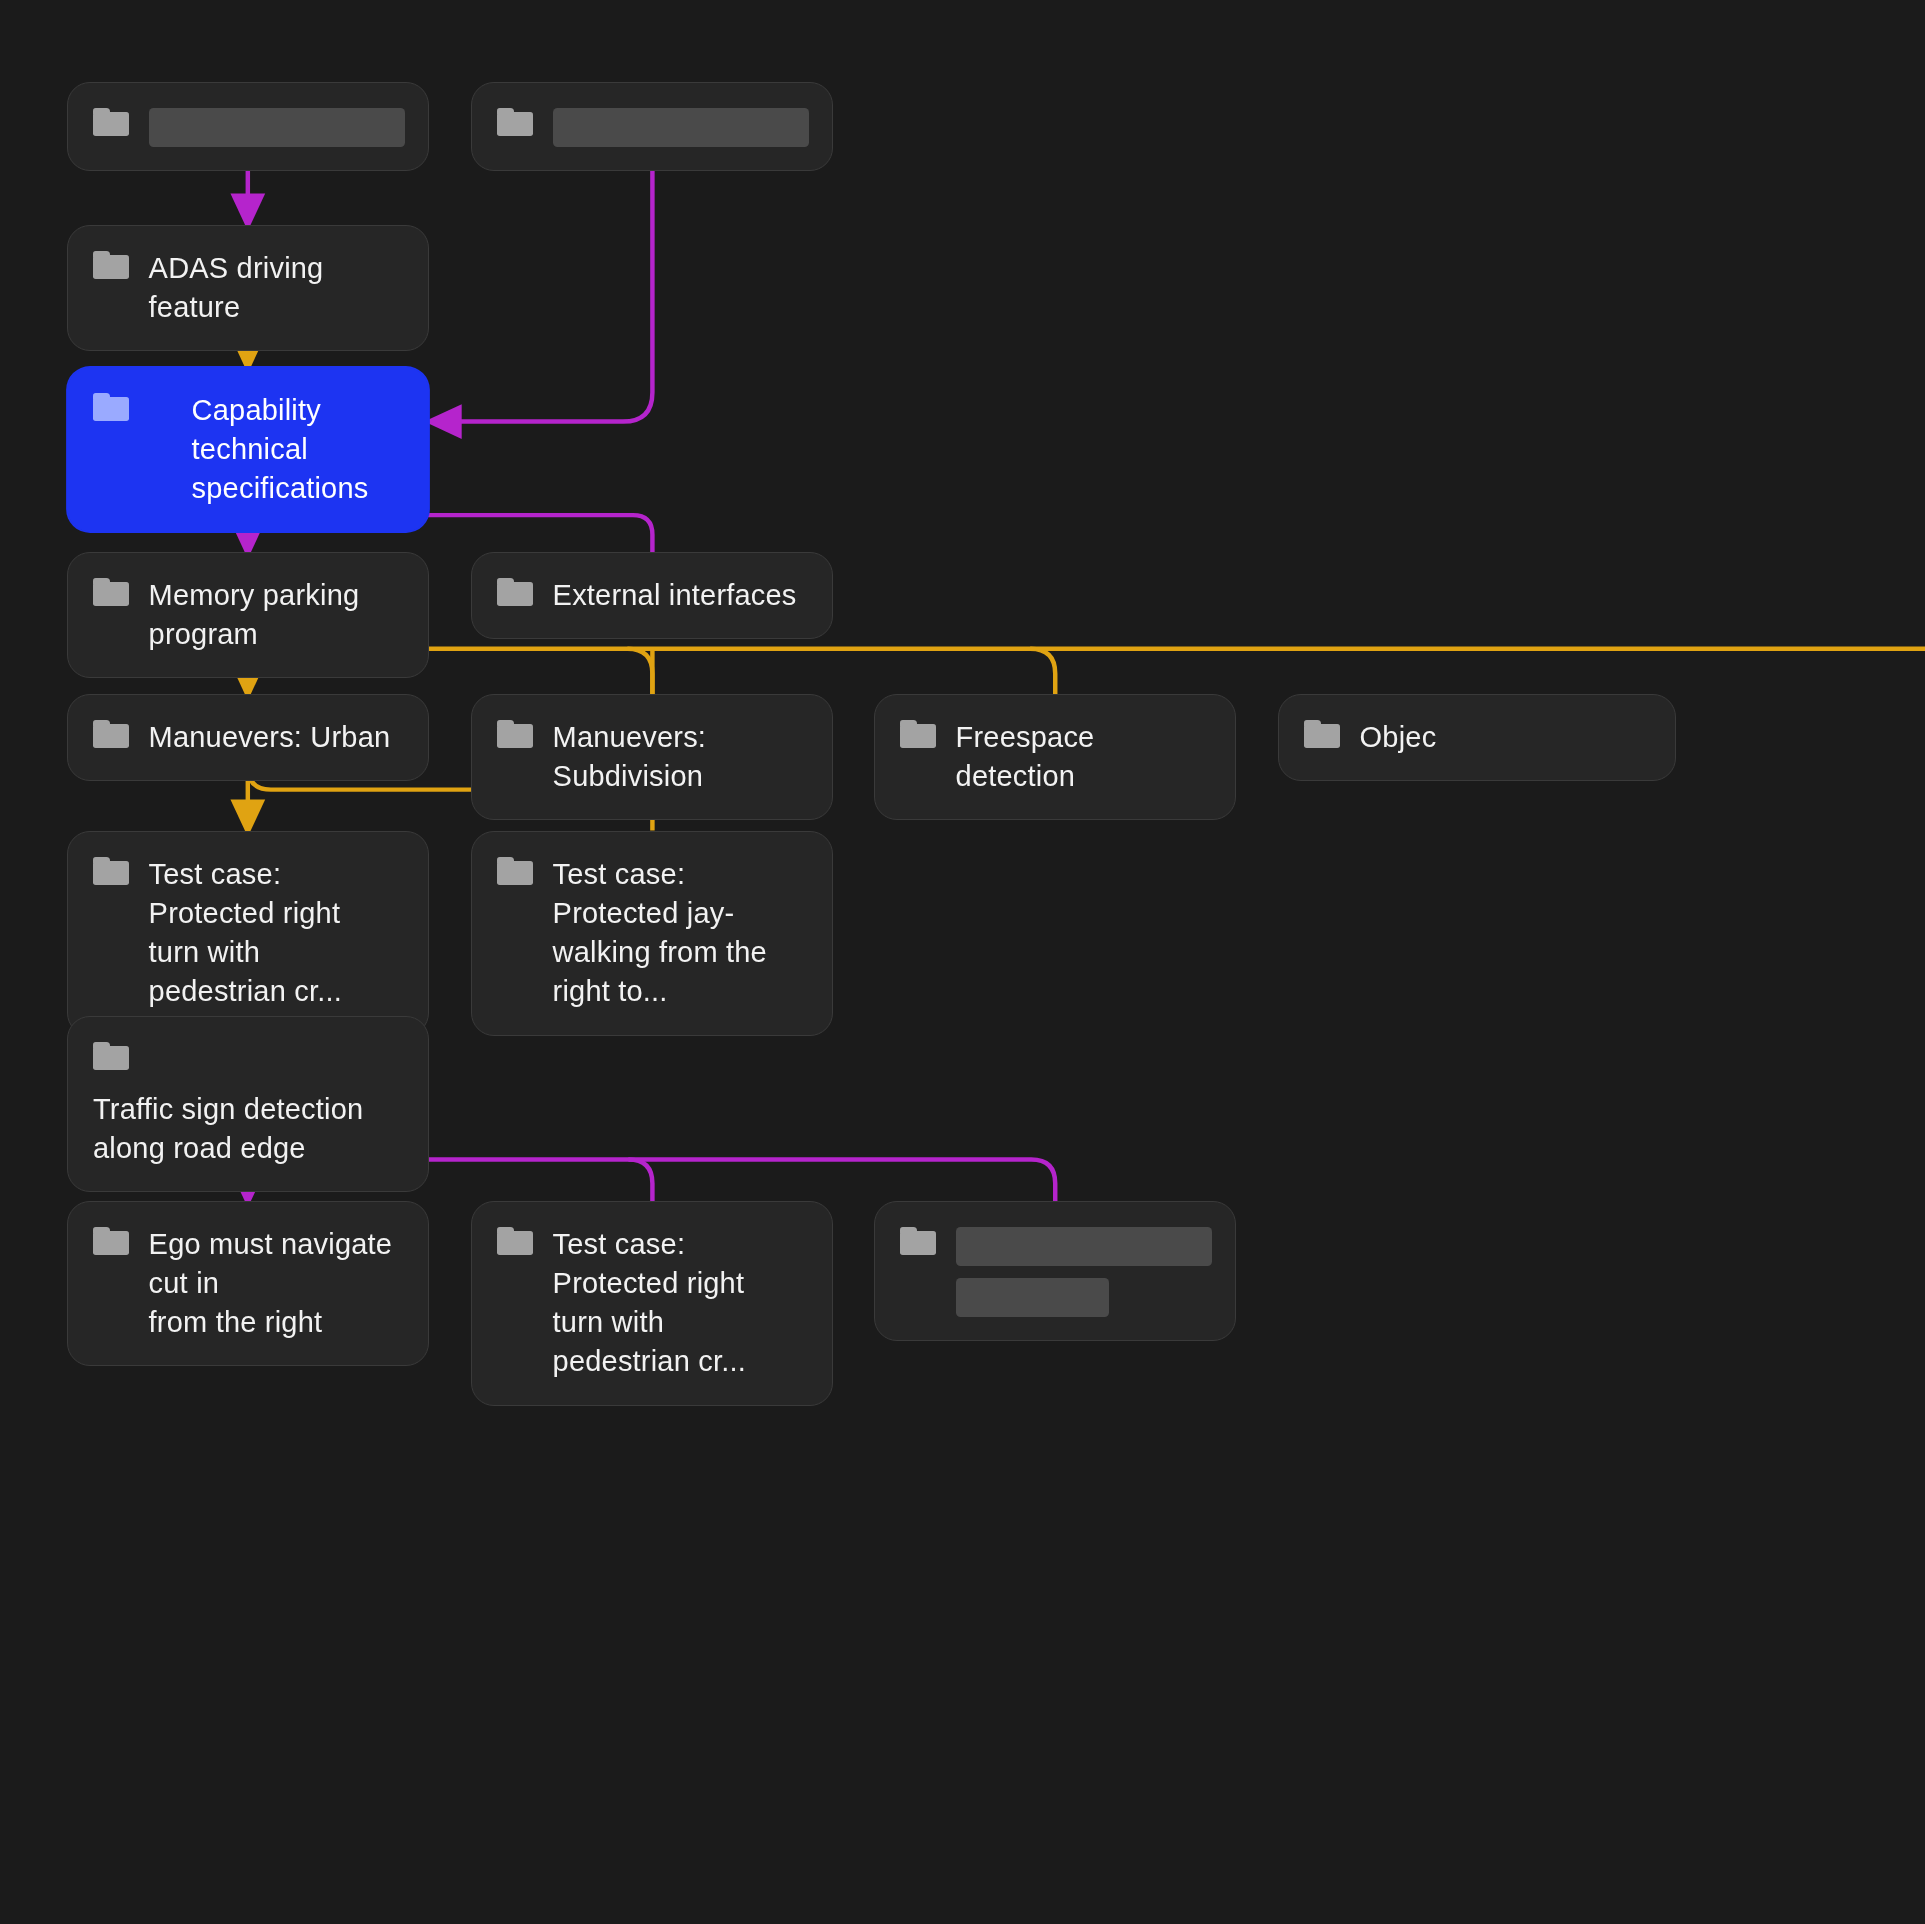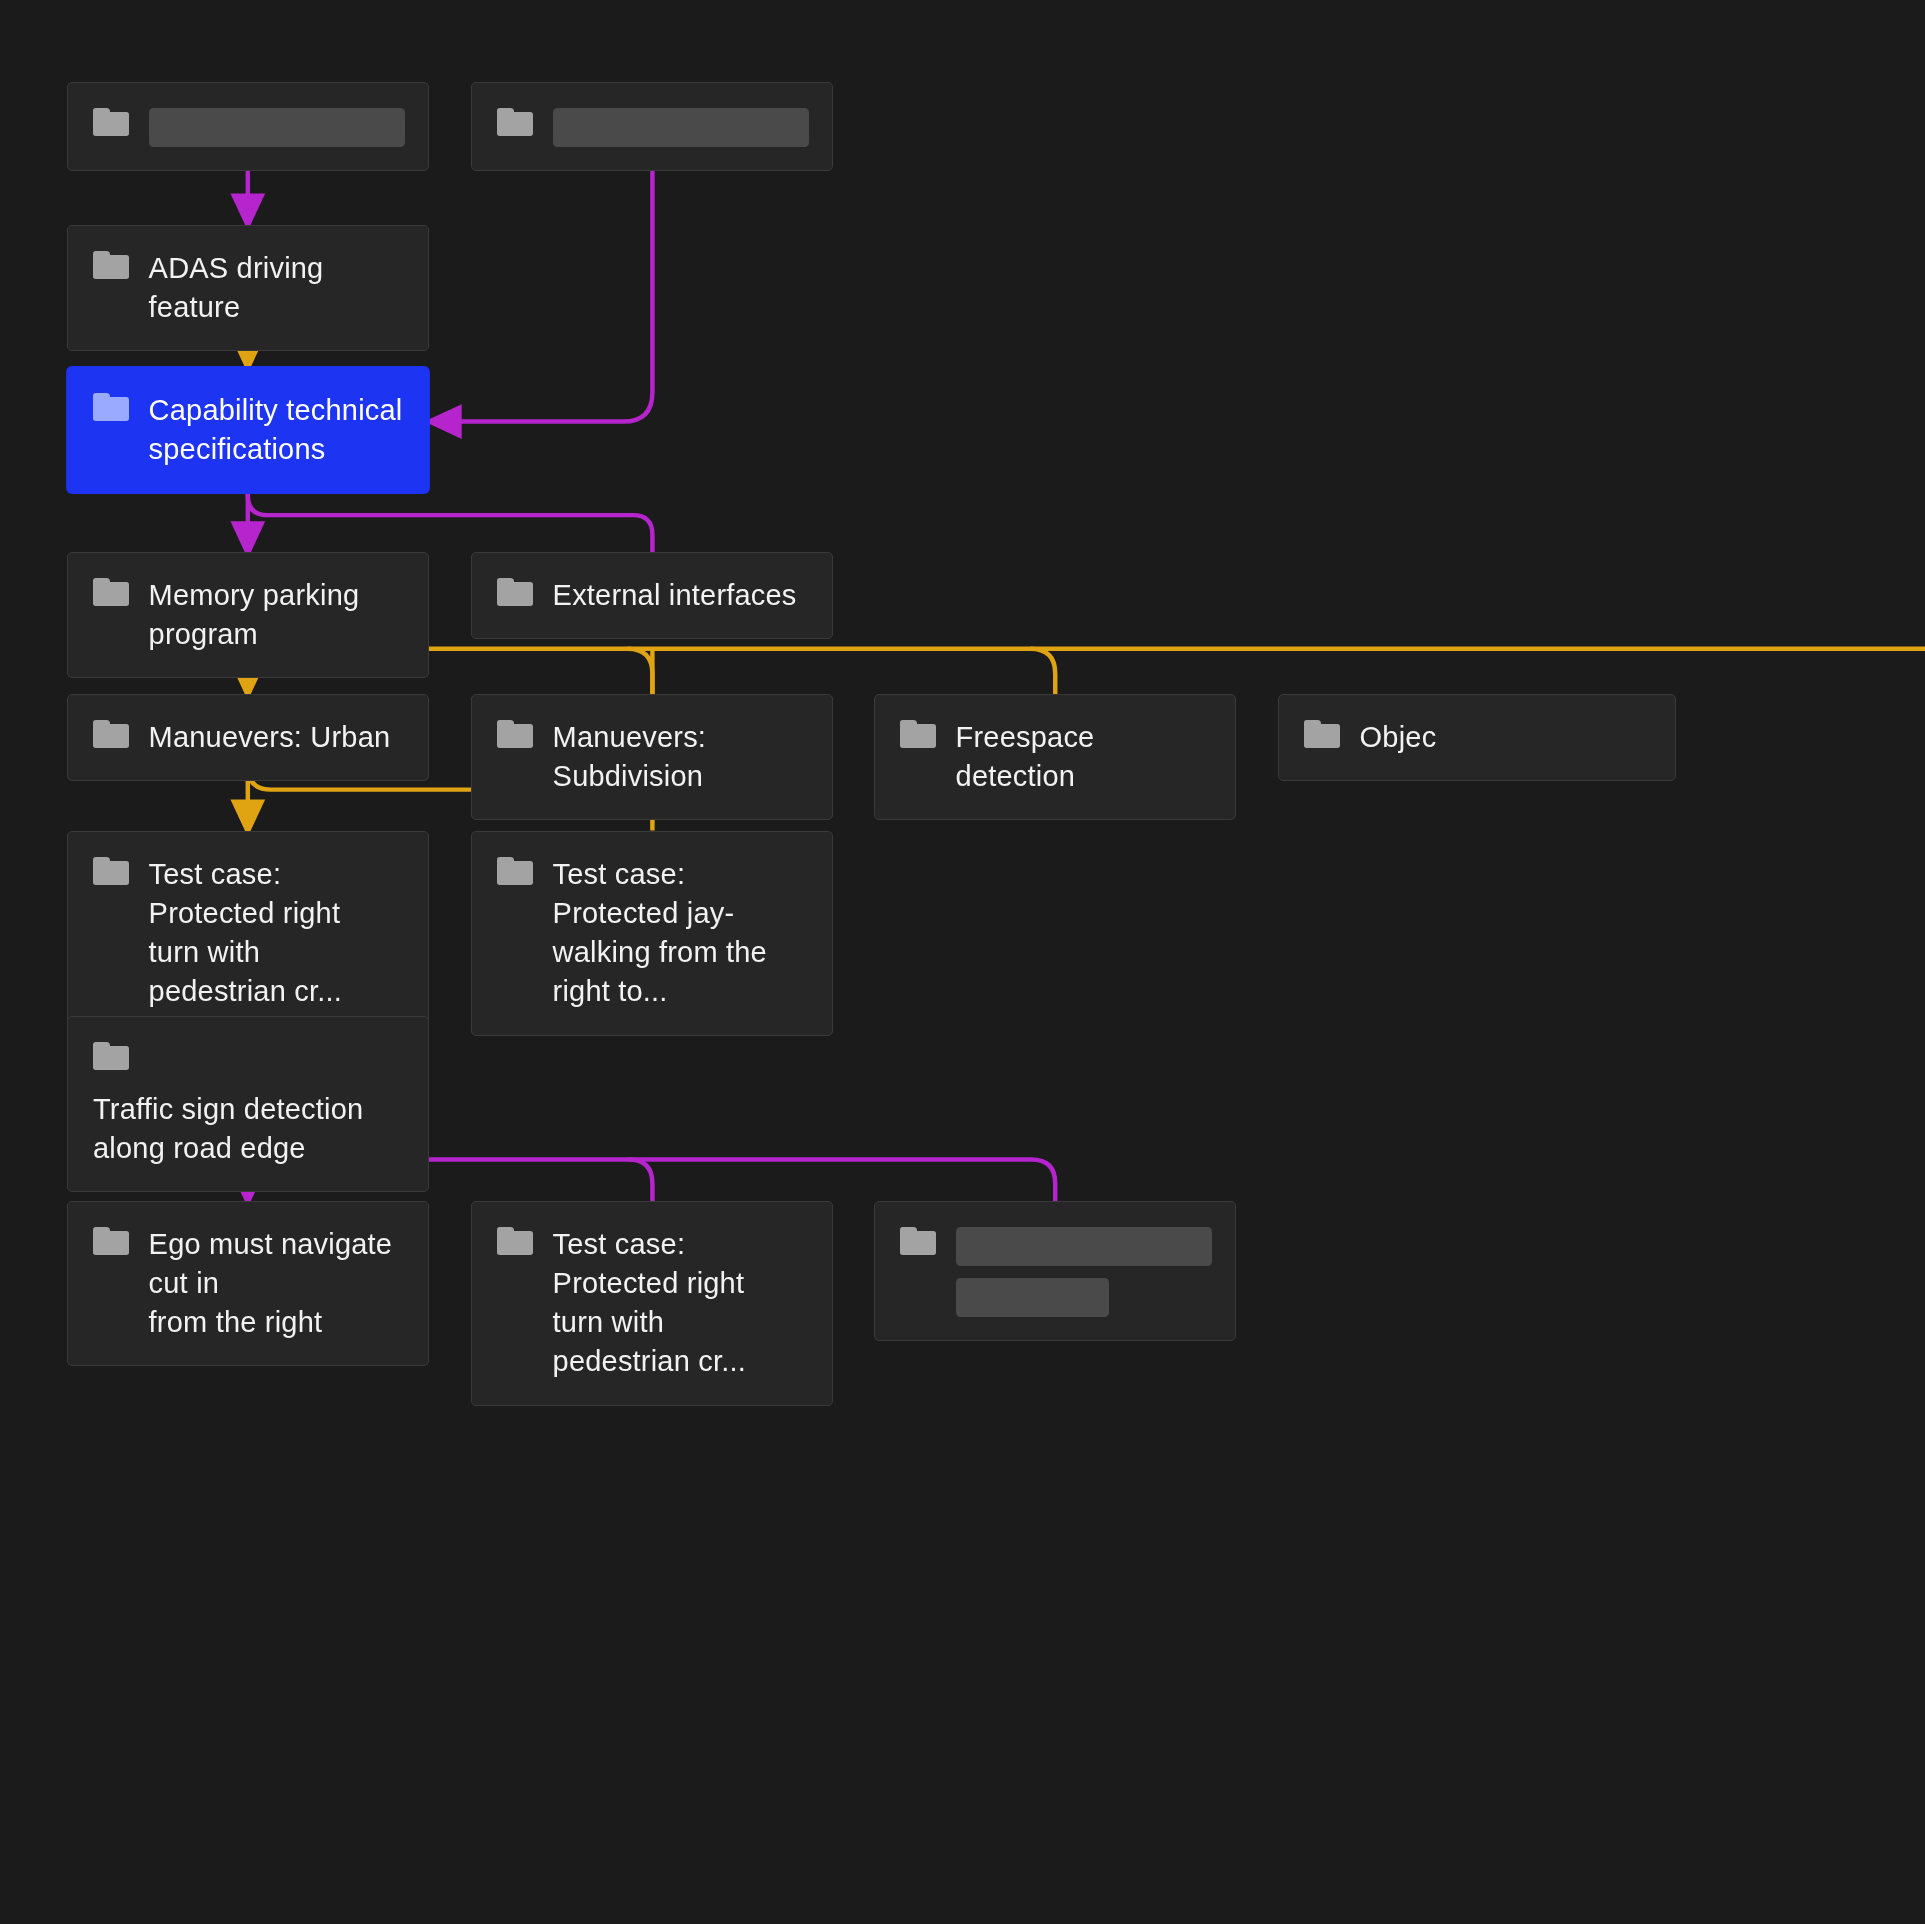--- a/index.html
+++ b/index.html
@@ -16,21 +16,21 @@
   }
   #edge-layer {
     position: absolute; inset: 0;
     width: 1926px; height: 1925px;
     pointer-events: none;
   }
   .node {
     position: absolute;
     background: #262626;
     border: 0.9px solid #3a3a3a;
-    border-radius: 5px;
+    border-radius: 23px;
     display: flex;
     align-items: flex-start;
     padding: 23px 23px 23px 25px;
     gap: 19.6px;
     z-index: 5;
   }
   .node.selected {
     background: #1d34f2;
     border-color: #1d34f2;
     box-shadow: 0 0 0 0.9px #1d34f2;
@@ -59,21 +59,21 @@
   .node.selected .folder .body { background: #9aaaff; }
 
   .label {
     color: #f2f2f2;
     font-size: 29px;
     line-height: 1.35;
     letter-spacing: 0.2px;
     white-space: pre-line;
     font-weight: 400;
   }
-  .node.selected .label { color: #ffffff; }
+  .node.selected .label { color: #ffffff; margin-left: 43px; }
 
   .skel-wrap {
     display: flex;
     flex-direction: column;
     gap: 12.5px;
     flex: 1 1 auto;
     padding-top: 1.8px;
   }
   .skel {
     height: 39px;

